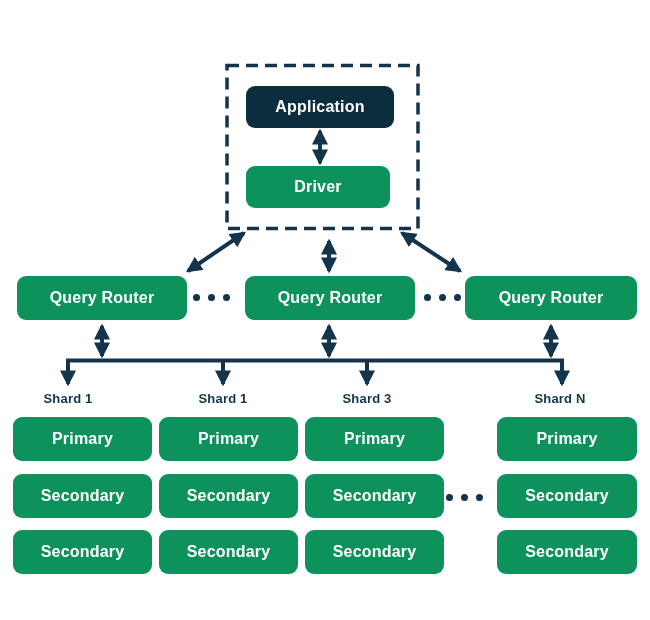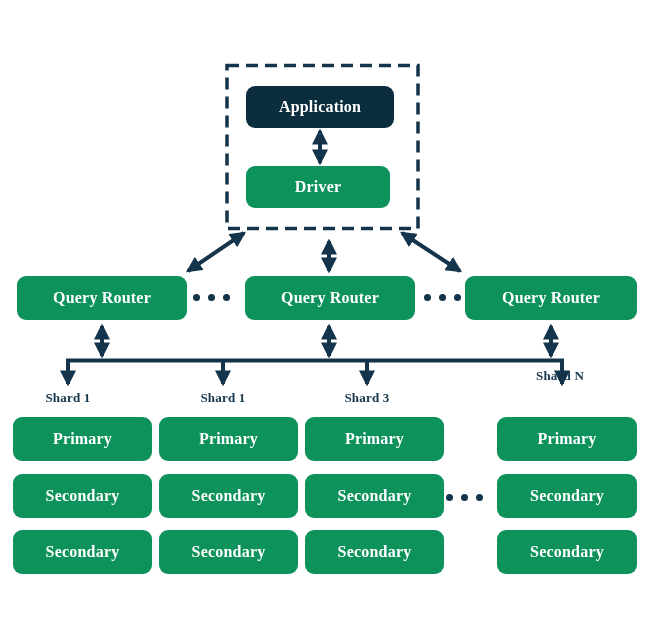--- a/index.html
+++ b/index.html
@@ -6,21 +6,21 @@
     --green:#0D925C;
     --navy:#0C2D3E;
     --ink:#13344A;
     --bg:#FFFFFF;
   }
   html,body{margin:0;padding:0;background:#fff;}
   .stage{
     position:relative;
     width:650px;height:620px;
     background:var(--bg);
-    font-family:Liberation Serif, serif;
+    font-family:Liberation Sans, sans-serif;
     overflow:hidden;
   }
   .overlay{position:absolute;left:0;top:0;z-index:1;}
   .arrow{stroke:var(--ink);stroke-width:4;fill:none;}
   .trunk{stroke:var(--ink);stroke-width:4;fill:none;}
   .dashed-rect{fill:none;stroke:var(--ink);stroke-width:3.5;stroke-dasharray:12 7;}
   .ah{fill:var(--ink);}
   .node{
     position:absolute;z-index:2;
     display:flex;align-items:center;justify-content:center;
@@ -95,21 +95,21 @@
   </div>
   <div class="dots" style="left:424px;top:294px;">
     <span></span>
       <span></span>
       <span></span>
   </div>
 
   <div class="shard-label" style="left:8px;top:389px;">Shard 1</div>
   <div class="shard-label" style="left:163px;top:389px;">Shard 1</div>
   <div class="shard-label" style="left:307px;top:389px;">Shard 3</div>
-  <div class="shard-label" style="left:500px;top:367px;">Shard N</div>
+  <div class="shard-label" style="left:500px;top:389px;">Shard N</div>
 
   <div class="node" style="left:13px;top:417px;width:139px;height:44px;">
     <span>Primary</span>
     </div>
   <div class="node" style="left:13px;top:474px;width:139px;height:44px;">
     <span>Secondary</span>
     </div>
   <div class="node" style="left:13px;top:530px;width:139px;height:44px;">
     <span>Secondary</span>
     </div>

